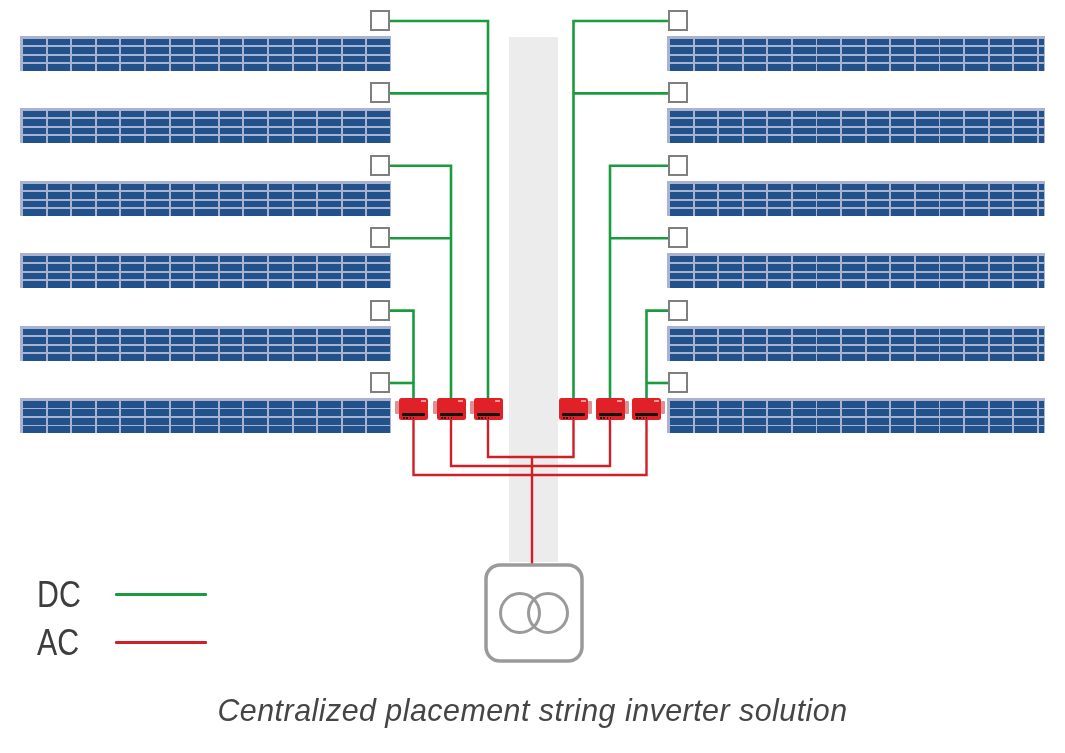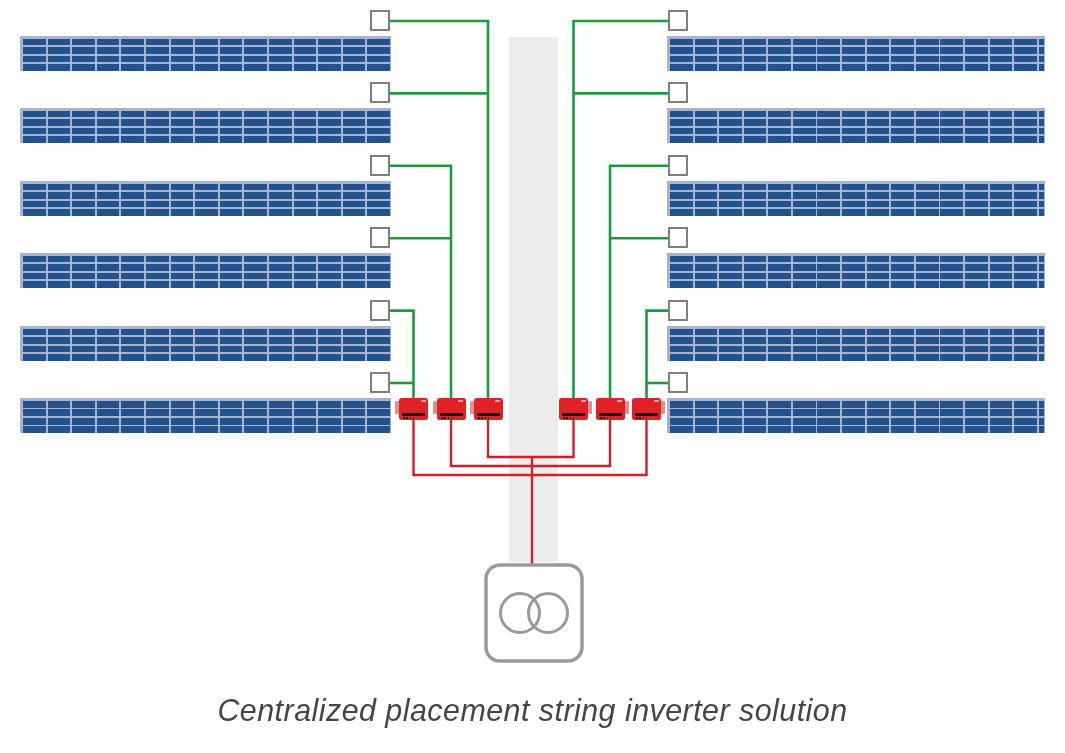--- a/index.html
+++ b/index.html
@@ -68,20 +68,30 @@
       <path d="M 451 420 V 466 H 610 V 420" stroke="#d02027" stroke-width="2.4" fill="none"></path>
       <path d="M 413.5 420 V 475 H 646.5 V 420" stroke="#d02027" stroke-width="2.4" fill="none"></path>
       <path d="M 532 457 V 566" stroke="#d02027" stroke-width="2.4" fill="none"></path>
       <g>
         <rect x="486" y="565" width="96" height="96" rx="14" fill="#ffffff" stroke="#9a9a9a" stroke-width="3.5"></rect>
         <circle cx="520" cy="613" r="19.5" fill="none" stroke="#9a9a9a" stroke-width="3"></circle>
         <circle cx="548" cy="613" r="19.5" fill="none" stroke="#9a9a9a" stroke-width="3"></circle>
       </g>
     </svg>
 
+  <div class="legend">
+    <div class="legend-row">
+      <span class="legend-label">DC</span>
+      <span class="legend-line" id="swatch-dc" style="background: rgb(26, 156, 62);"></span>
+    </div>
+    <div class="legend-row">
+      <span class="legend-label">AC</span>
+      <span class="legend-line" id="swatch-ac" style="background: rgb(208, 32, 39);"></span>
+    </div>
+  </div>
 
   <div class="title">Centralized placement string inverter solution</div>
 <div class="panel" style="left: 20px; top: 36px; width: 369px; border-top: 1.4px solid rgb(169, 178, 206); border-left: 1.4px solid rgb(169, 178, 206); border-right: 1.4px solid rgb(169, 178, 206);"></div>
     <div class="cbox" style="left: 370px; top: 10px;"></div>
     <div class="panel" style="left: 20px; top: 108.4px; width: 369px; border-top: 1.4px solid rgb(169, 178, 206); border-left: 1.4px solid rgb(169, 178, 206); border-right: 1.4px solid rgb(169, 178, 206);"></div>
     <div class="cbox" style="left: 370px; top: 82.4px;"></div>
     <div class="panel" style="left: 20px; top: 180.8px; width: 369px; border-top: 1.4px solid rgb(169, 178, 206); border-left: 1.4px solid rgb(169, 178, 206); border-right: 1.4px solid rgb(169, 178, 206);"></div>
     <div class="cbox" style="left: 370px; top: 154.8px;"></div>
     <div class="panel" style="left: 20px; top: 253.2px; width: 369px; border-top: 1.4px solid rgb(169, 178, 206); border-left: 1.4px solid rgb(169, 178, 206); border-right: 1.4px solid rgb(169, 178, 206);"></div>
     <div class="cbox" style="left: 370px; top: 227.2px;"></div>

